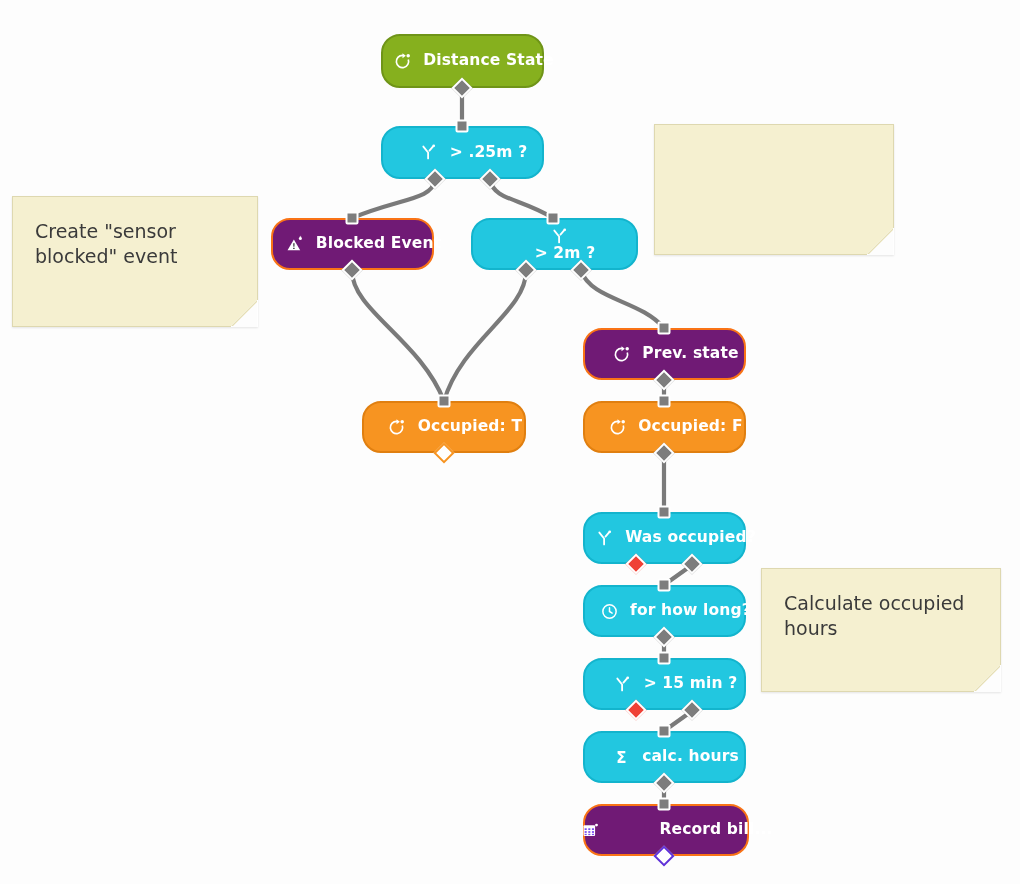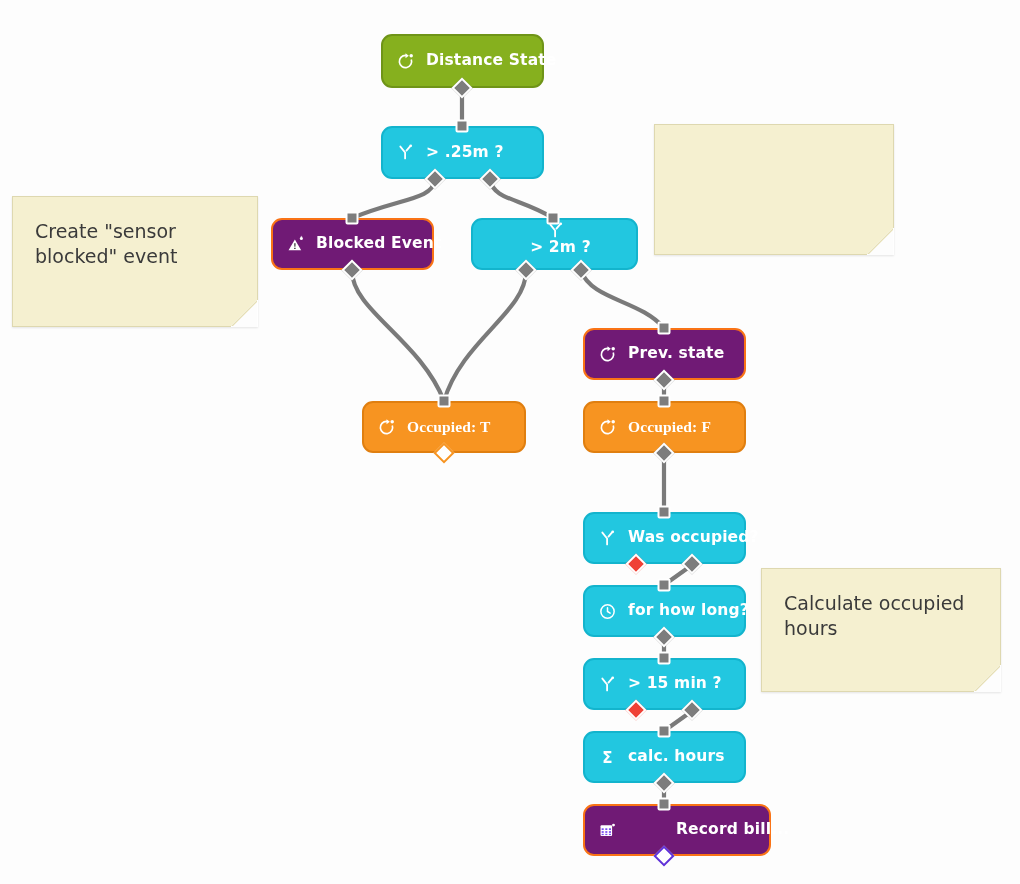--- a/index.html
+++ b/index.html
@@ -20,47 +20,48 @@
   #wires {
     position: absolute;
     left: 0; top: 0;
     width: 1020px;
     height: 884px;
     pointer-events: none;
   }
   .node {
     position: absolute;
     box-sizing: border-box;
-    border-radius: 11px;
+    border-radius: 19px;
     display: flex;
     align-items: center;
-    padding-left: 12px;
+    padding-left: 21px;
     color: #ffffff;
     font-size: 15.5px;
     font-weight: bold;
     letter-spacing: 0.15px;
     white-space: nowrap;
+    justify-content: center;
   }
   .node .ico {
     width: 20px;
     height: 20px;
     margin-right: 11px;
     flex: 0 0 auto;
     display: flex;
     align-items: center;
     justify-content: center;
   }
   .node .ico svg { display: block; }
   .node .lbl { line-height: 1; }
 
   
   .n-green  { background: #86b01e; border: 2px solid #6f9418; }
   .n-cyan   { background: #22c7e0; border: 2px solid #13b4cd; }
   .n-purple { background: #701a75; border: 2px solid #f97316; }
-  .n-orange { background: #f79421; border: 2px solid #e07f10; font-family: Liberation Serif, serif; }
+  .n-orange { background: #f79421; border: 2px solid #e07f10; }
 
   
   .port-in {
     position: absolute;
     width: 13px;
     height: 13px;
     border-radius: 2px;
     background: #7d7d7d;
     border: 2px solid #ffffff;
     box-sizing: border-box;
@@ -240,21 +241,21 @@
         <span class="lbl">&gt; 15 min ?</span>
       </div>
       <div class="node n-cyan" style="left: 583px; top: 731px; width: 163px; height: 52px;">
         <span class="ico">
           <svg viewBox="0 0 24 24" width="19" height="19">
             <text x="12" y="18.5" font-family="DejaVu Sans, sans-serif" font-size="19" font-weight="bold" fill="#fff" text-anchor="middle">Σ</text>
           </svg>
         </span>
         <span class="lbl">calc. hours</span>
       </div>
-      <div class="node n-purple" style="left: 583px; top: 804px; width: 188px; height: 52px; gap: 48px;">
+      <div class="node n-purple" style="left: 583px; top: 804px; width: 166px; height: 52px; gap: 48px;">
         <span class="ico">
           <svg viewBox="0 0 24 24" width="19" height="19">
             <rect x="3.2" y="5.4" width="14.6" height="13.4" rx="1.2" fill="#fff"></rect>
             <g stroke="#22c7e0" stroke-width="1.1" opacity="0">
               <path d="M0 0"></path>
             </g>
             <g fill="#7b4df0">
               <rect x="4.6" y="9.2" width="2.6" height="2.2"></rect>
               <rect x="9.2" y="9.2" width="2.6" height="2.2"></rect>
               <rect x="13.8" y="9.2" width="2.6" height="2.2"></rect>

